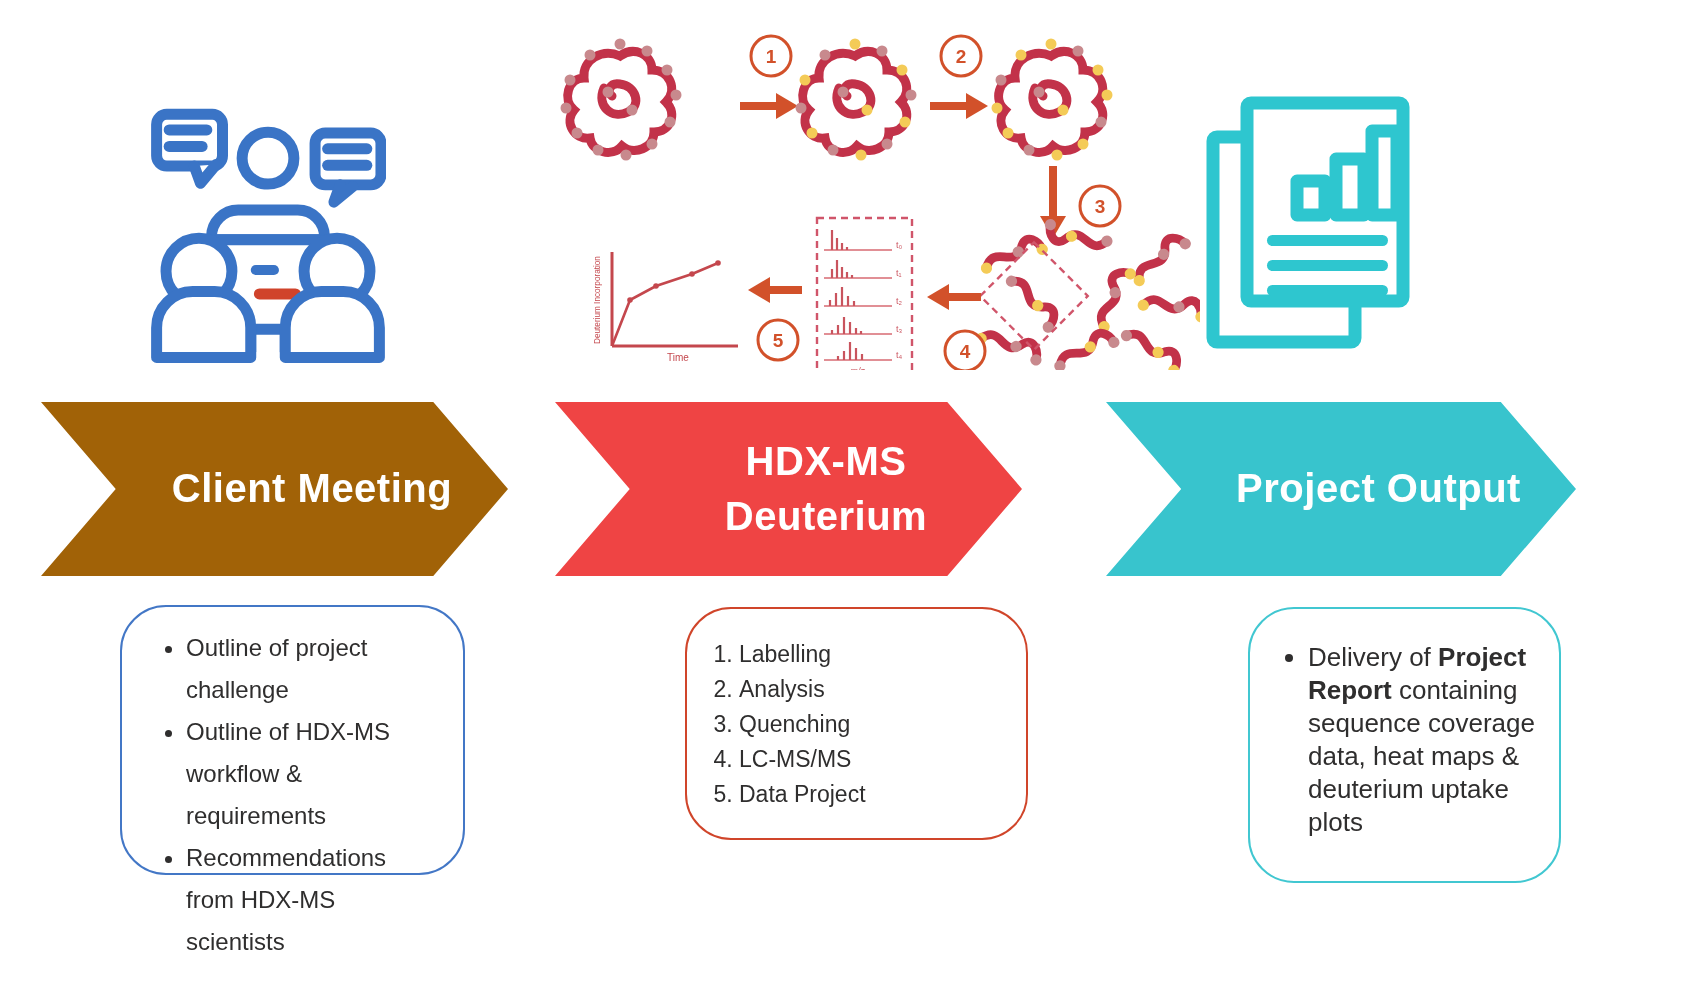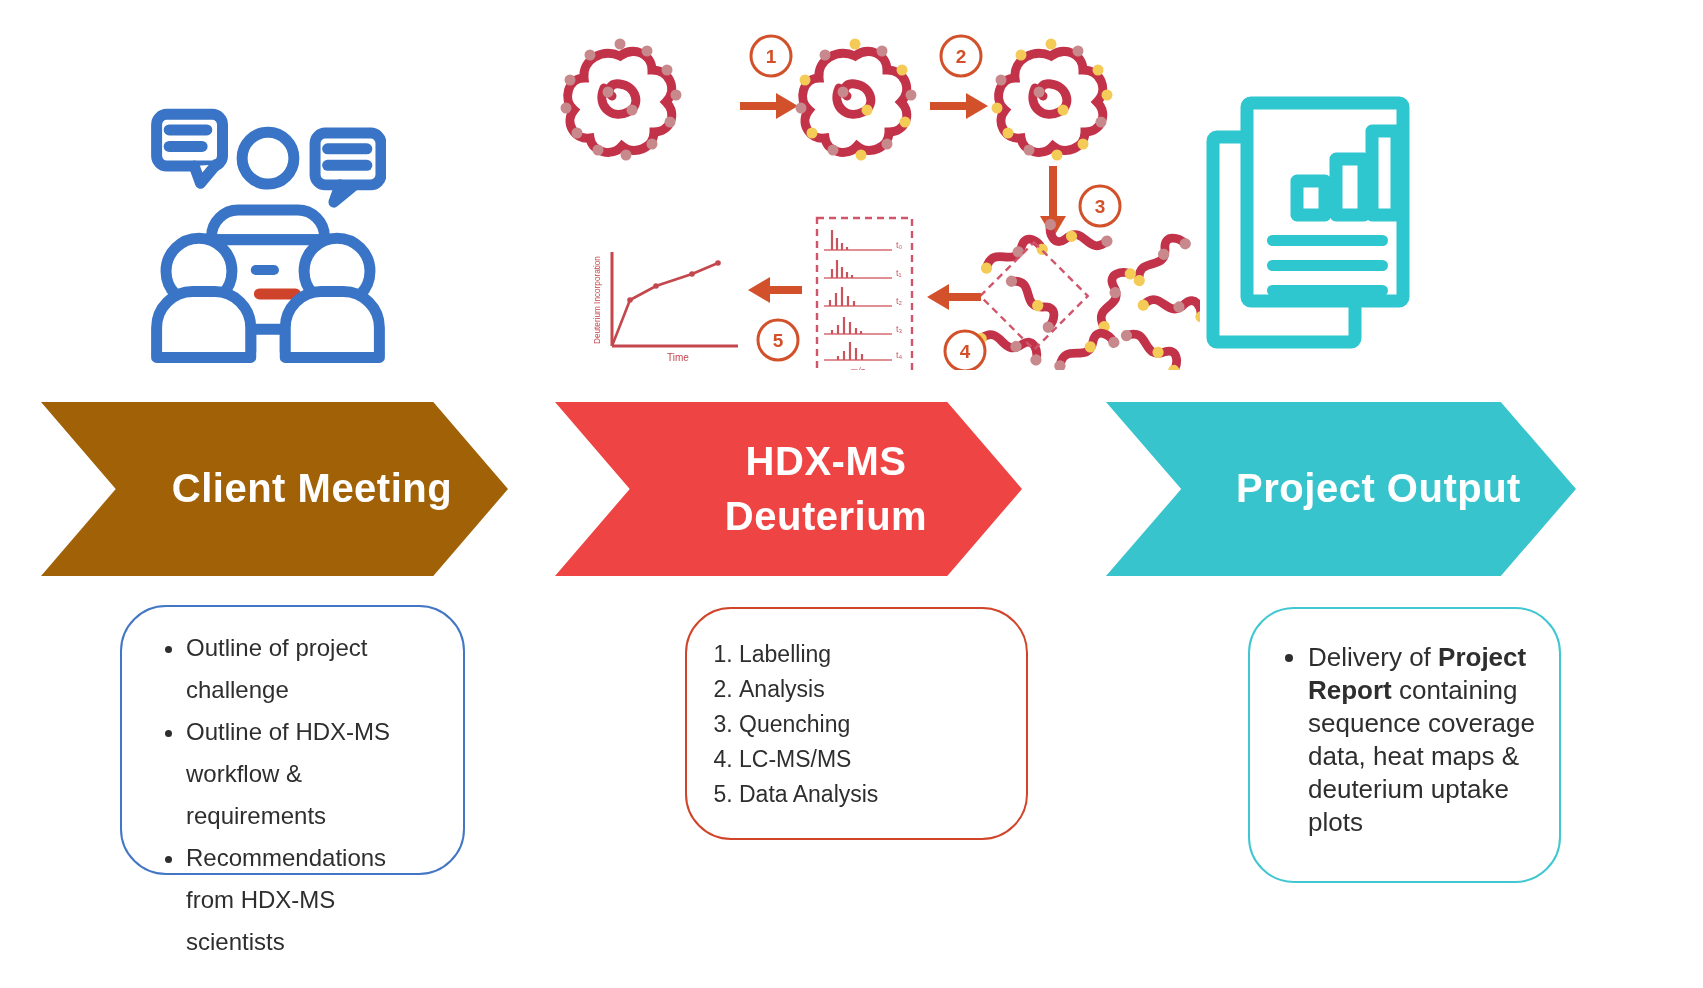--- a/index.html
+++ b/index.html
@@ -359,21 +359,21 @@
       <li>Recommendations from HDX-MS scientists</li>
     </ul>
   </div>
 
   <div class="notebox orange">
     <ol>
       <li>Labelling</li>
       <li>Analysis</li>
       <li>Quenching</li>
       <li>LC-MS/MS</li>
-      <li>Data Analysis</li>
+      <li>Data Project</li>
     </ol>
   </div>
 
   <div class="notebox teal">
     <ul>
       <li><span>Delivery of </span><span class="bold">Project Report</span><span> containing sequence coverage data, heat maps &amp; deuterium uptake plots</span></li>
     </ul>
   </div>
 
 </div>

